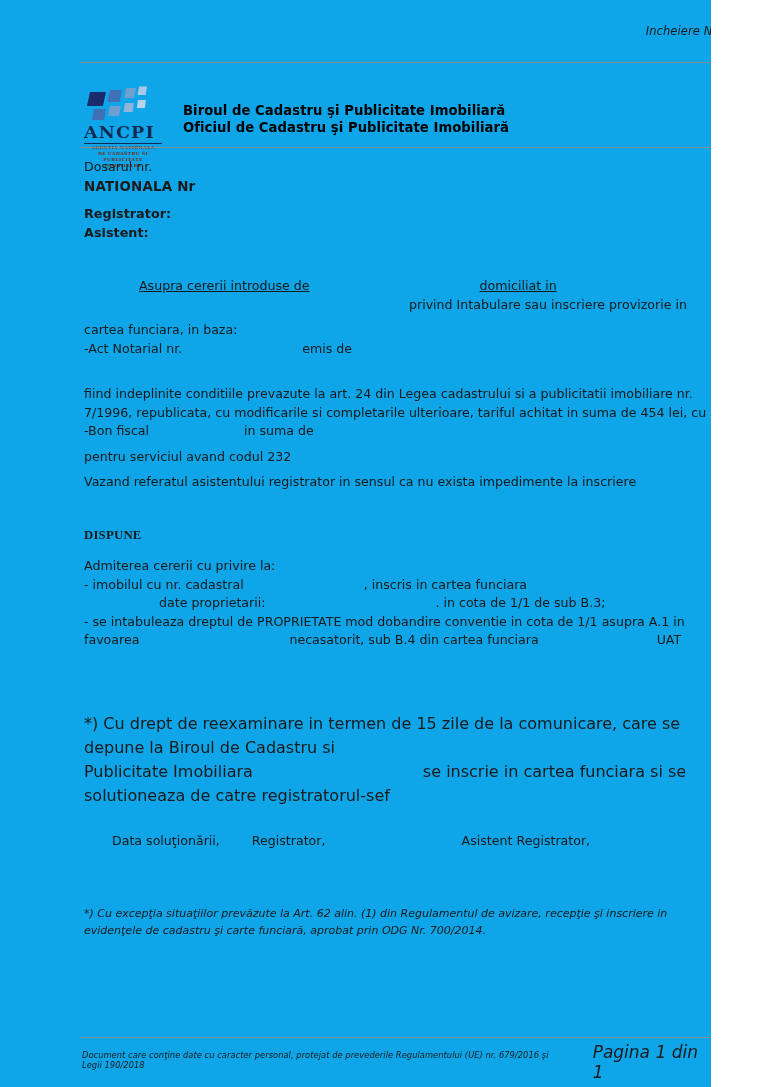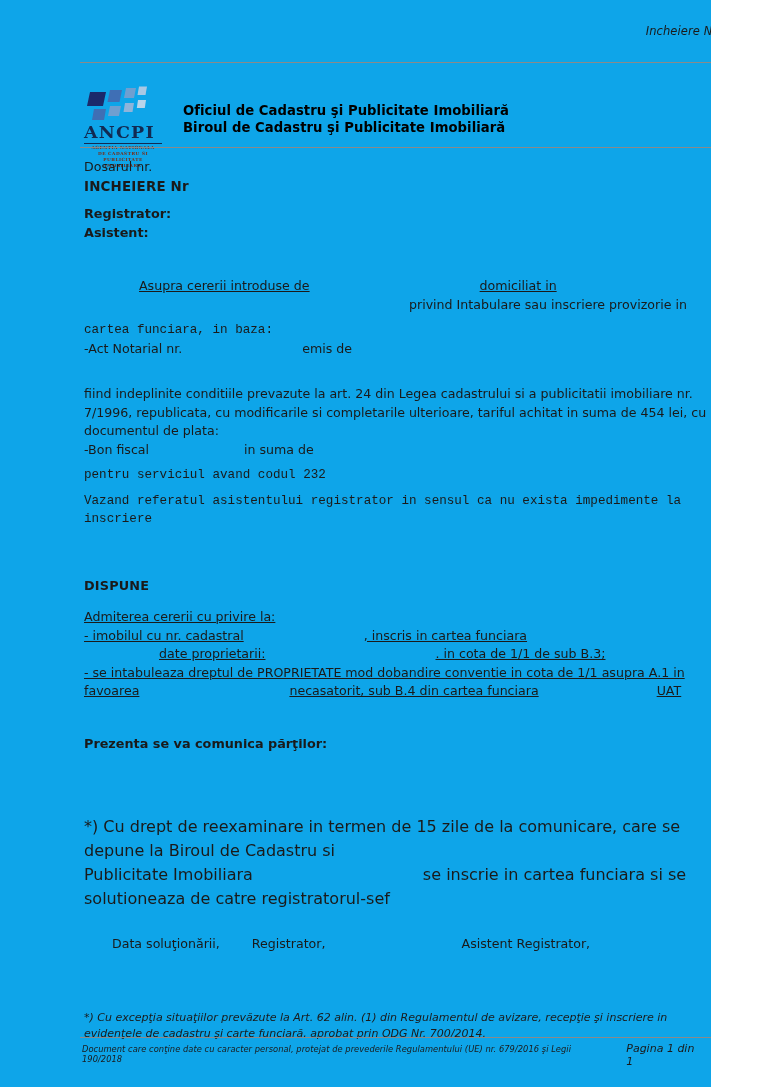--- a/index.html
+++ b/index.html
@@ -117,30 +117,31 @@
     font-weight: bold;
     font-size: 12.8px;
     margin: 0;
     line-height: 1.44;
   }
 
   .para { margin: 0; }
   .block-intro { margin-top: 35px; }
   .indent-intro { padding-left: 55px; text-decoration: underline; }
   .indent-right { padding-left: 325px; }
-  .gap-before-7 { margin-top: 7px; font-family: Liberation Mono, monospace; }
+  .gap-before-7 { margin-top: 7px; }
 
   .block-cond { margin-top: 27px; }
   .block-dispune-head {
-    margin-top: 48px;
+    margin-top: 34px;
     font-weight: bold;
     font-size: 12.8px;
     letter-spacing: .2px;
-  }
-  .block-dispune { margin-top: 5px; text-decoration: underline; }
+    font-family: Liberation Serif, serif;
+  }
+  .block-dispune { margin-top: 5px; }
   .indent-prop { padding-left: 75px; }
   .block-comunica {
     margin-top: 34px;
     font-weight: bold;
     font-size: 12.8px;
   }
   .block-note { margin-top: 62px; font-size: 16px; line-height: 1.5; }
   .block-sign {
     margin-top: 24px;
     font-size: 12.6px;
@@ -181,21 +182,21 @@
     justify-content: space-between;
     font-style: italic;
     gap: 32px;
   }
   .footer-left {
     font-size: 8.3px;
     color: #1a1a1a;
     letter-spacing: .05px;
   }
   .footer-right {
-    font-size: 11px;
+    font-size: 17px;
     color: #1a1a1a;
     padding-right: 18px;
   }
 </style>
 </head>
 <body>
 
 <div class="page">
 
   <div class="running-header">Incheiere Nr.</div>
@@ -219,62 +220,60 @@
         </svg>
       </div>
       <div class="logo-word">ANCPI</div>
       <div class="logo-sub">
         <div>AGENTIA NATIONALA</div>
         <div>DE CADASTRU SI</div>
         <div>PUBLICITATE IMOBILIARA</div>
       </div>
     </div>
     <div class="office-names">
+      <div>Biroul de Cadastru şi Publicitate Imobiliară</div>
       <div>Oficiul de Cadastru şi Publicitate Imobiliară</div>
-      <div>Biroul de Cadastru şi Publicitate Imobiliară</div>
     </div>
   </div>
 
   <div class="rule rule-under-head"></div>
 
   <div class="doc">
 
     <p class="para dosar">Dosarul nr.</p>
 
-    <p class="title-main">INCHEIERE Nr</p>
+    <p class="title-main">NATIONALA Nr</p>
     <p class="title-sub">Registrator:</p>
     <p class="title-sub">Asistent:</p>
 
     <div class="block-intro">
       <p class="para indent-intro"><span>Asupra cererii introduse de</span><span class="fill fill-b"></span><span>domiciliat in</span></p>
       <p class="para indent-right">privind Intabulare sau inscriere provizorie in</p>
       <p class="para gap-before-7">cartea funciara, in baza:</p>
       <p class="para"><span>-Act Notarial nr.</span><span class="fill fill-c"></span><span>emis de</span></p>
     </div>
 
     <div class="block-cond">
       <p class="para">fiind indeplinite conditiile prevazute la art. 24 din Legea cadastrului si a publicitatii imobiliare nr.</p>
       <p class="para">7/1996, republicata, cu modificarile si completarile ulterioare, tariful achitat in suma de 454 lei, cu</p>
-      <p class="para">documentul de plata:</p>
       <p class="para"><span>-Bon fiscal</span><span class="fill fill-e"></span><span>in suma de</span></p>
       <p class="para gap-before-7">pentru serviciul avand codul 232</p>
       <p class="para gap-before-7">Vazand referatul asistentului registrator in sensul ca nu exista impedimente la inscriere</p>
     </div>
 
     <p class="block-dispune-head">DISPUNE</p>
 
     <div class="block-dispune">
       <p class="para">Admiterea cererii cu privire la:</p>
       <p class="para"><span>- imobilul cu nr. cadastral</span><span class="fill fill-f"></span><span>, inscris in cartea funciara</span></p>
       <p class="para indent-prop"><span>date proprietarii:</span><span class="fill fill-b"></span><span>. in cota de 1/1 de sub B.3;</span></p>
       <p class="para">- se intabuleaza dreptul de PROPRIETATE mod dobandire conventie in cota de 1/1 asupra A.1 in</p>
       <p class="para"><span>favoarea</span><span class="fill fill-d"></span><span>necasatorit,  sub B.4 din cartea funciara</span><span class="fill fill-a"></span><span>UAT</span></p>
     </div>
 
-    <p class="block-comunica">Prezenta se va comunica părţilor:</p>
 
     <div class="block-note">
       <p class="para">*) Cu drept de reexaminare in termen de 15 zile de la comunicare, care se depune la Biroul de Cadastru si</p>
       <p class="para"><span>Publicitate Imobiliara</span><span class="fill fill-b"></span><span>se inscrie in cartea funciara si se solutioneaza de catre registratorul-sef</span></p>
     </div>
 
     <p class="block-sign">Data soluţionării,        Registrator,                                  Asistent Registrator,</p>
 
     <div class="block-foot-note">
       <p class="para">*) Cu excepţia situaţiilor prevăzute la Art. 62 alin. (1) din Regulamentul de avizare, recepţie şi inscriere in</p>

